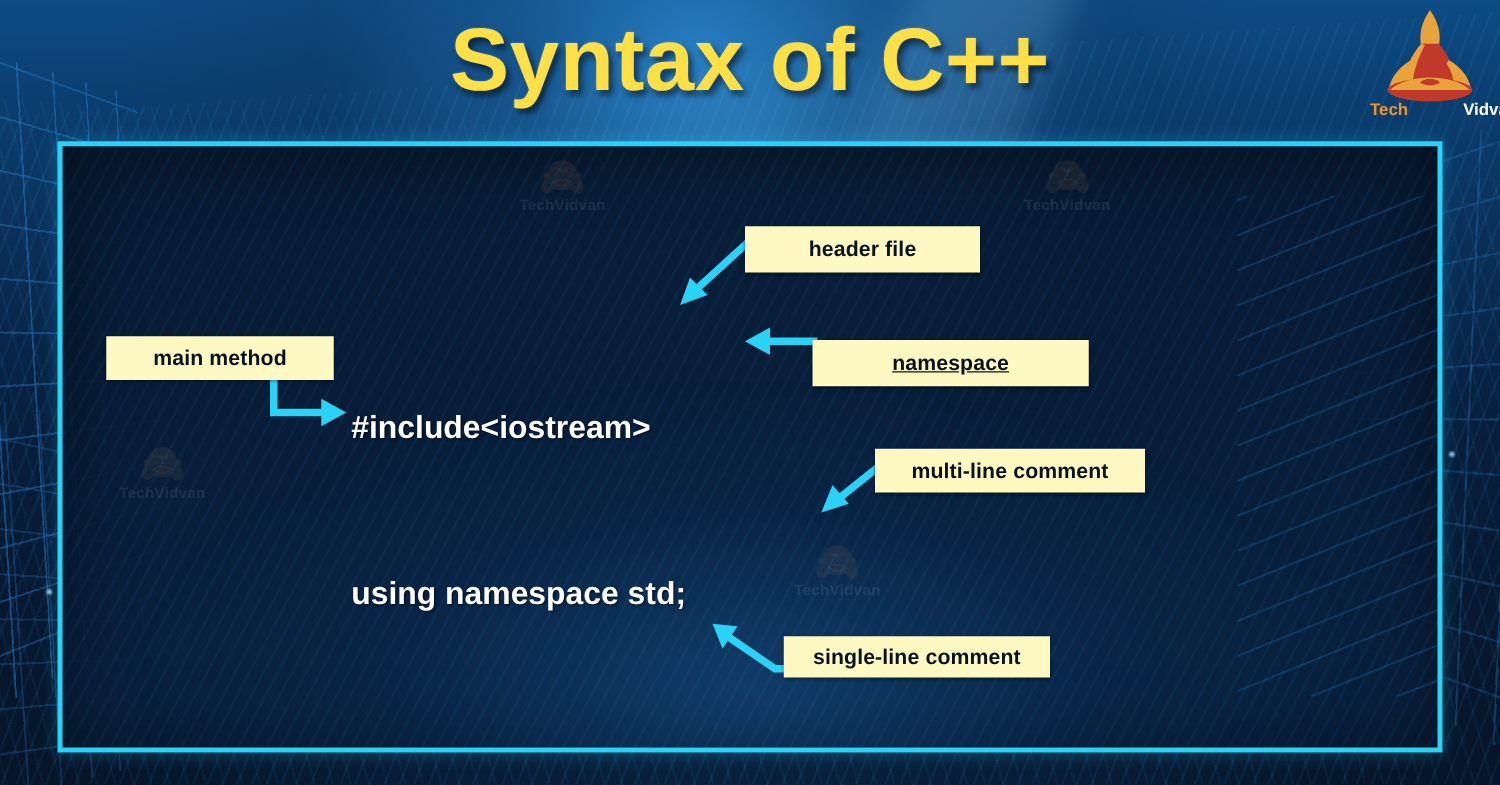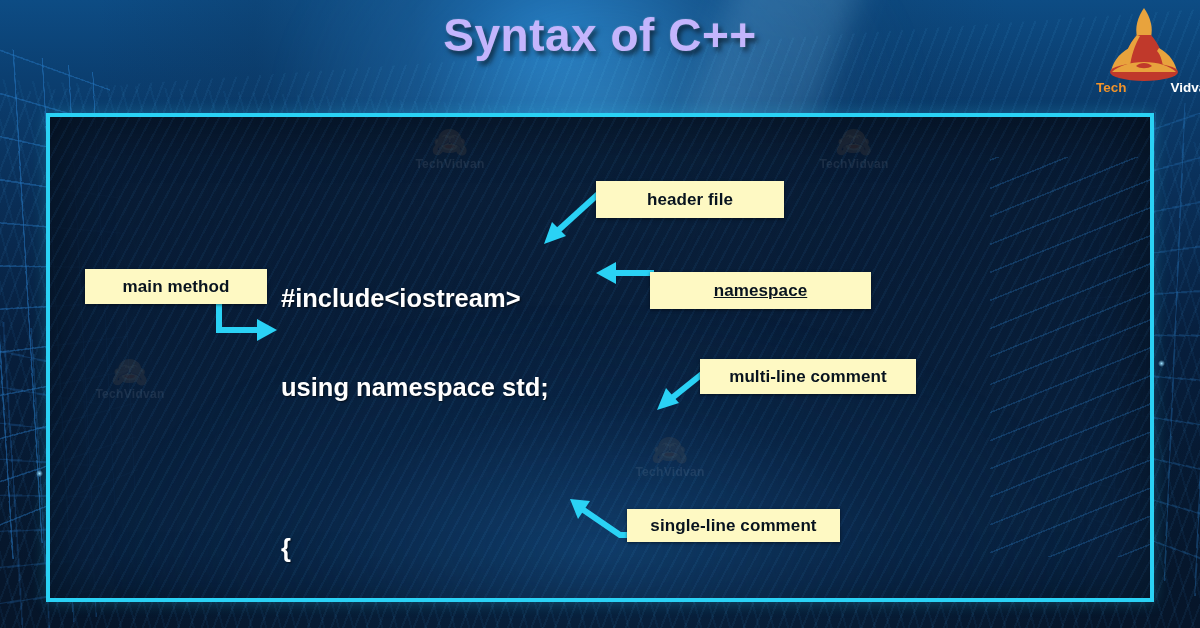--- a/index.html
+++ b/index.html
@@ -74,21 +74,21 @@
     transform:perspective(430px) rotateY(-36deg) rotateZ(5deg);
     opacity:.8;
   }
   .spark { position:absolute; width:7px; height:7px; background:radial-gradient(circle,#9fe0ff 0%, rgba(90,180,240,0) 70%); }
 
   
   #header { position:absolute; left:0; top:0; width:1200px; height:112px; }
   #page-title {
     position:absolute; left:0; top:8px; width:1200px;
     text-align:center;
-    font-size:46px; font-weight:bold; color:#c4b5fd;
+    font-size:71px; font-weight:bold; color:#fde047;
     letter-spacing:.5px;
     text-shadow:3px 4px 5px rgba(0,0,0,0.55), 0 0 2px rgba(255,255,255,0.3);
   }
 
   
   #logo { position:absolute; right:8px; top:4px; width:96px; height:94px; }
   #logo svg { display:block; }
   .logo-text { position:absolute; left:0; bottom:3px; width:96px; text-align:center; font-size:13.5px; font-weight:bold; }
   .logo-text .t1 { color:#f0932b; }
   .logo-text .t2 { color:#ffffff;padding-left:44px; }
@@ -125,21 +125,21 @@
   .wm .wm-fig { font-size:30px; line-height:1; color:#cfd8e6; }
   .wm .wm-txt { font-size:12px; font-weight:bold; color:#cfd8e6; letter-spacing:.3px; }
 
   
   #code-block {
     position:absolute; left:281px; top:225px;
     font-size:25.5px; font-weight:bold; color:#ffffff;
     line-height:29.5px; white-space:pre;
     text-shadow:1px 1px 2px rgba(0,0,0,.65);
   }
-  .code-line { height:29.5px; }
+  .code-line { height:29.5px;margin-top:44px; }
   .gap { display:block; height:14px; }
 
   
   .label {
     position:absolute;
     background:#fef9c3;
     color:#08131f;
     font-size:17px; font-weight:bold;
     display:flex; align-items:center; justify-content:center;
     letter-spacing:.1px;

